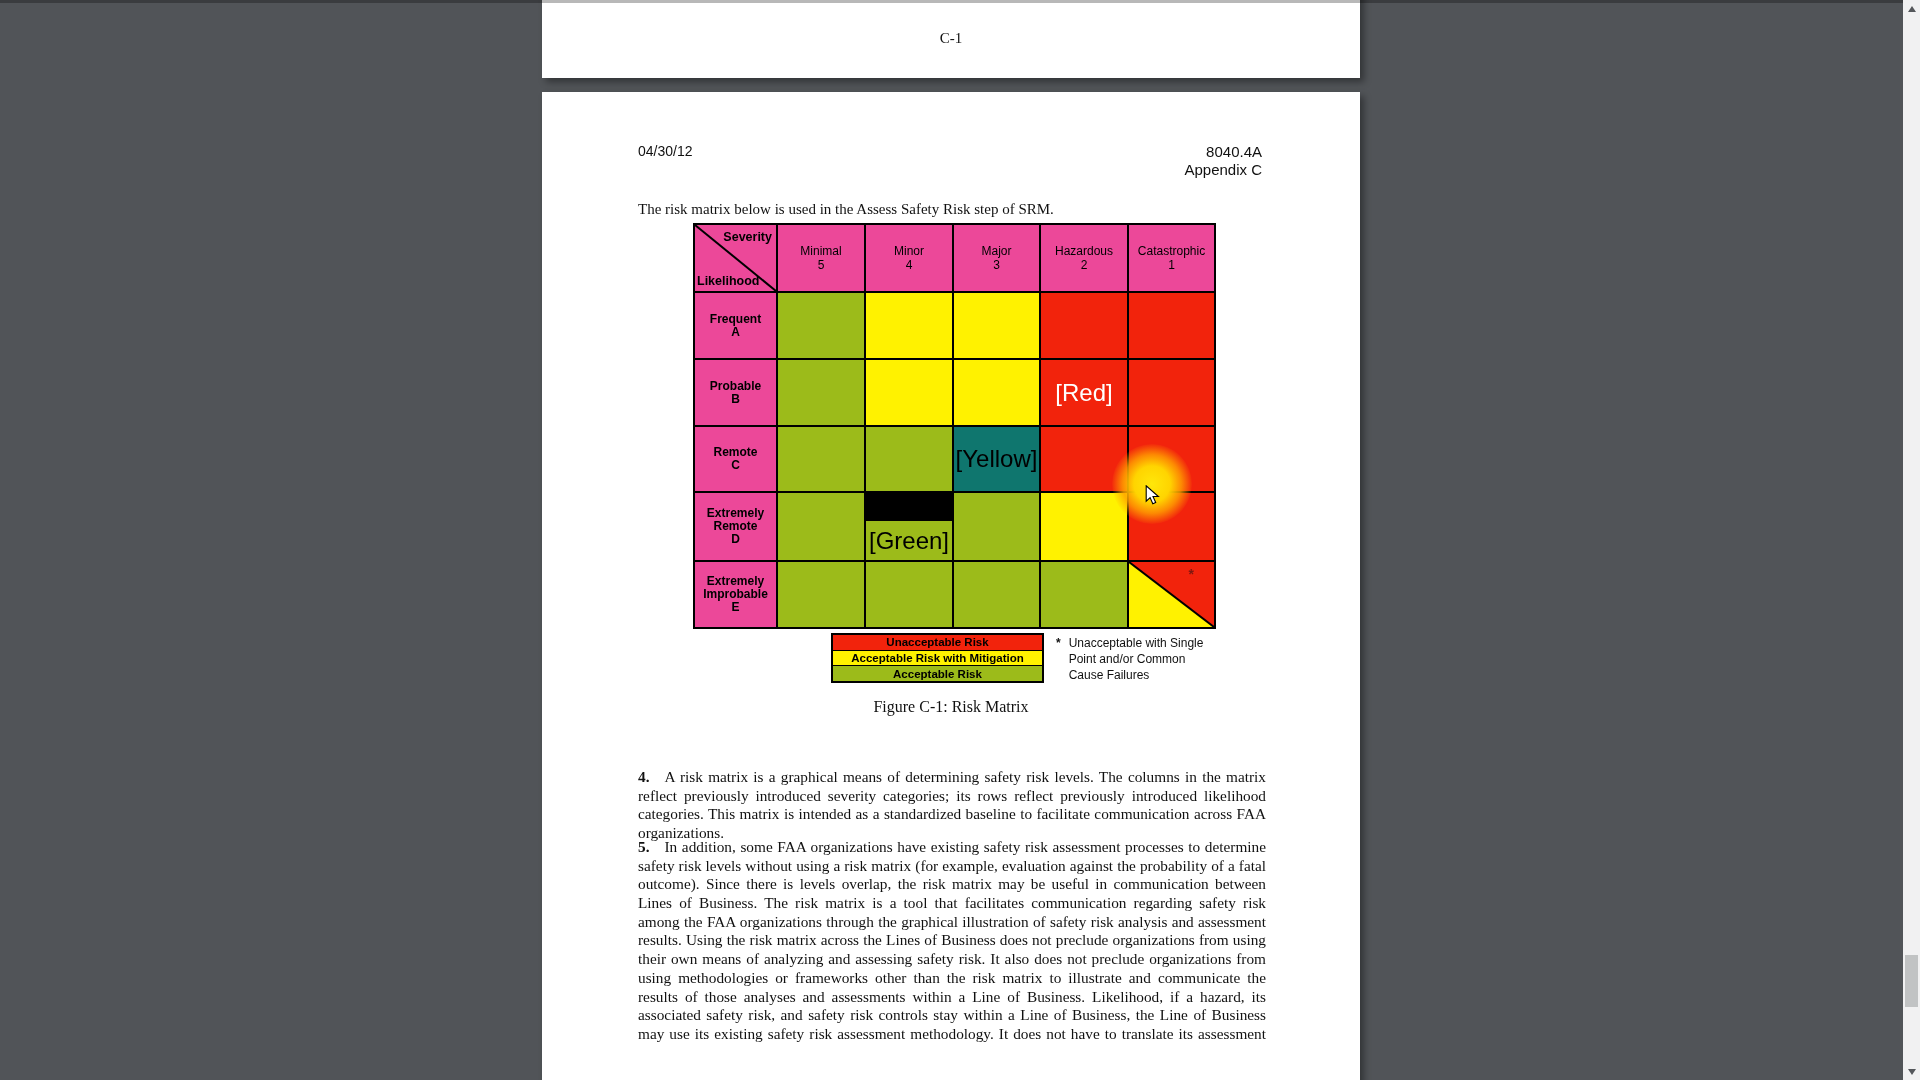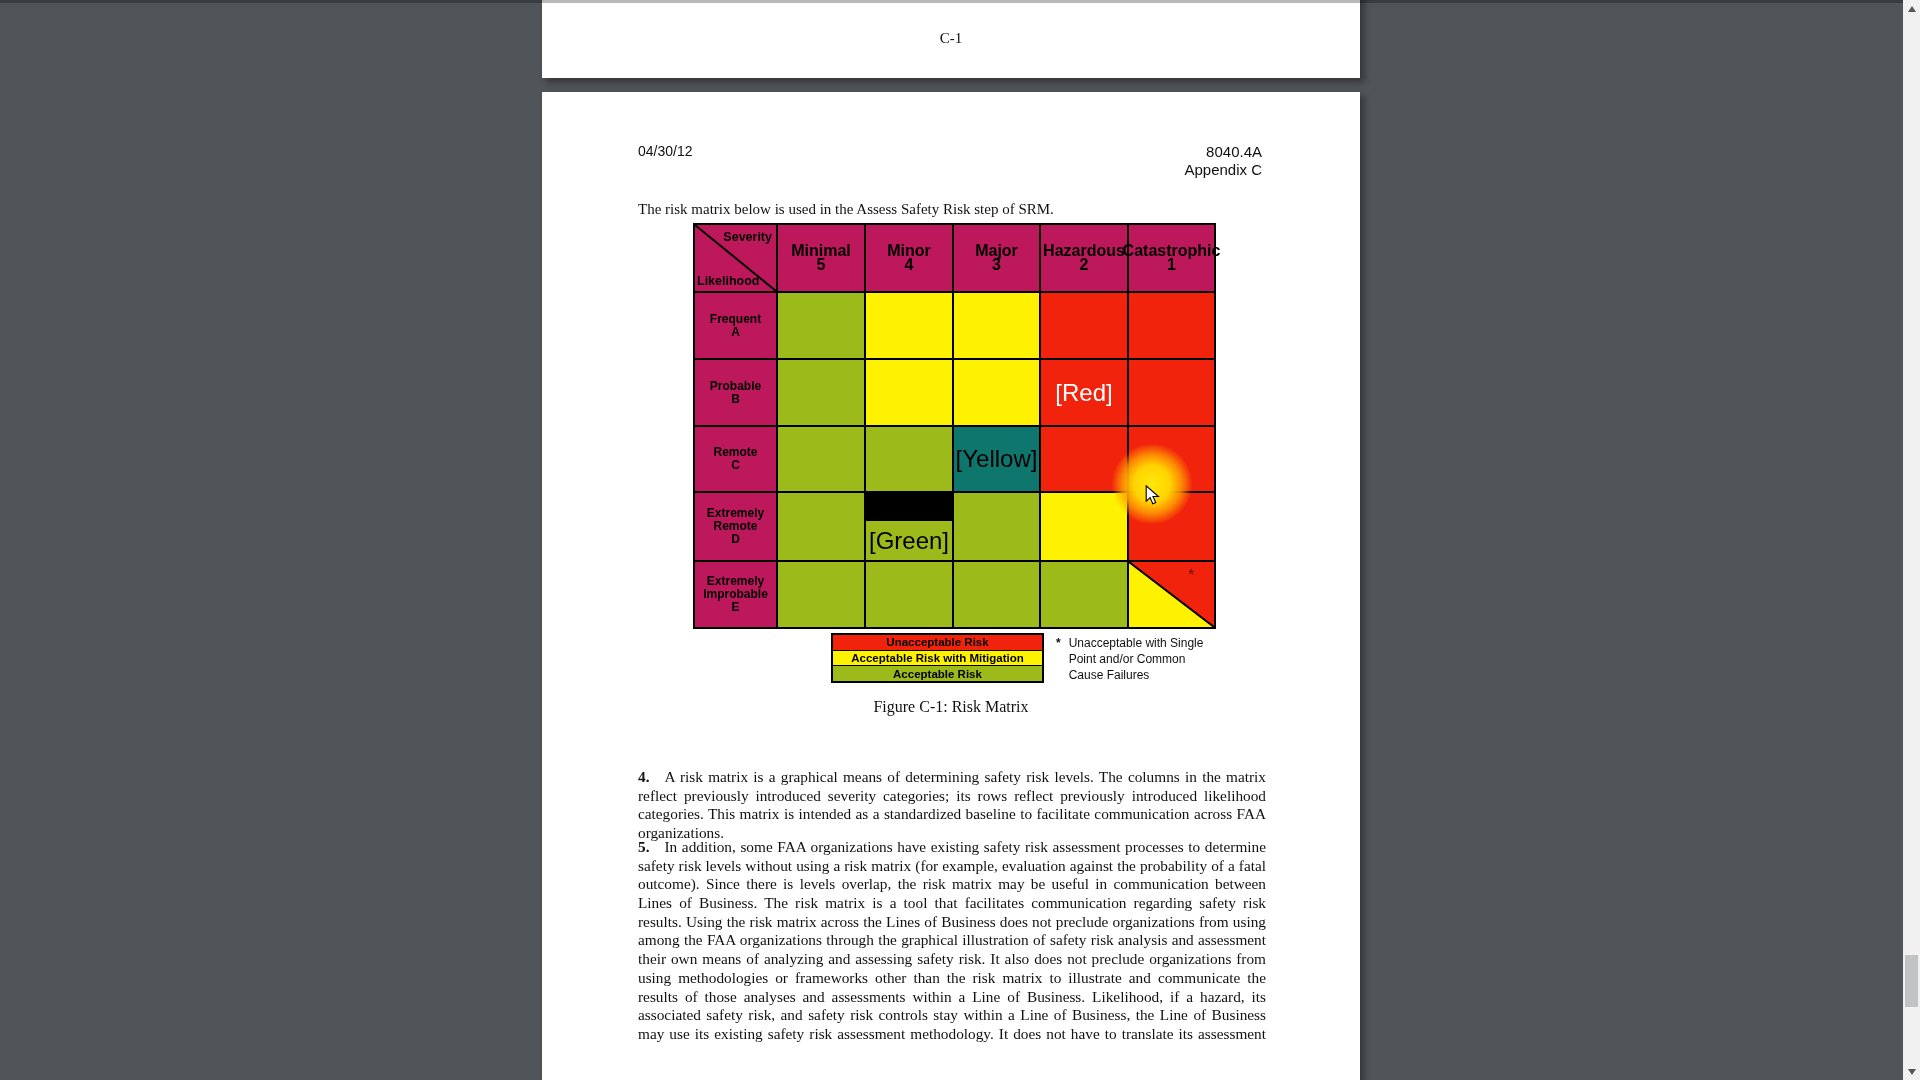--- a/index.html
+++ b/index.html
@@ -19,22 +19,22 @@
 
   .serif{font-family:"Liberation Serif",serif;}
   .hdr-date{position:absolute;left:96px;top:51px;font-size:14px;color:#111;}
   .hdr-right{position:absolute;right:98px;top:51px;text-align:right;font-size:15px;line-height:18px;color:#111;}
   .intro{position:absolute;left:96px;top:109px;font-size:15px;color:#111;}
 
   
   .matrix{position:absolute;left:151px;top:131px;background:#000;border:2px solid #000;
     display:grid;grid-template-columns:81px 86px 86px 85px 86px 85px;
     grid-template-rows:66px 65px 65px 64px 67px 65px;gap:2px;}
-  .mcell{position:relative;background:#be185d;display:flex;flex-direction:column;align-items:center;justify-content:center;overflow:visible;}
-  .mhead{font-weight:bold;font-size:16px;line-height:14px;text-align:center;color:#000;}
+  .mcell{position:relative;background:#ec4899;display:flex;flex-direction:column;align-items:center;justify-content:center;overflow:visible;}
+  .mhead{font-weight:normal;font-size:12px;line-height:14px;text-align:center;color:#000;}
   .rowlab{font-weight:bold;font-size:12px;line-height:13px;text-align:center;color:#000;}
   .corner svg{position:absolute;left:0;top:0;}
   .corner .sev{position:absolute;top:5px;right:4px;font-weight:bold;font-size:12.5px;color:#000;}
   .corner .lik{position:absolute;bottom:3px;left:2px;font-weight:bold;font-size:12.5px;color:#000;}
   .cell-label{font-size:24px;letter-spacing:0;white-space:nowrap;}
   .split-star{position:absolute;top:4px;right:20px;font-weight:bold;font-size:14px;color:#7e1810;}
 
   
   .glow{position:absolute;left:570px;top:352px;width:80px;height:80px;border-radius:50%;z-index:20;pointer-events:none;
     background:radial-gradient(circle,#ffe70a 0%,#ffd400 32%,rgba(255,160,0,.82) 52%,rgba(255,140,0,0) 72%);}
@@ -201,22 +201,22 @@
       <div class="pline"><b>4.</b>A risk matrix is a graphical means of determining safety risk levels.  The columns in the matrix</div>
       <div class="pline">reflect previously introduced severity categories; its rows reflect previously introduced likelihood</div>
       <div class="pline">categories.  This matrix is intended as a standardized baseline to facilitate communication across FAA</div>
       <div class="pline ragged">organizations.</div>
     </div>
   <div class="para para5" id="para5">
       <div class="pline"><b>5.</b>In addition, some FAA organizations have existing safety risk assessment processes to determine</div>
       <div class="pline">safety risk levels without using a risk matrix (for example, evaluation against the probability of a fatal</div>
       <div class="pline">outcome).  Since there is levels overlap, the risk matrix may be useful in communication between</div>
       <div class="pline">Lines of Business.  The risk matrix is a tool that facilitates communication regarding safety risk</div>
+      <div class="pline">among the FAA organizations through the graphical illustration of safety risk analysis and assessment</div>
       <div class="pline">results.  Using the risk matrix across the Lines of Business does not preclude organizations from using</div>
-      <div class="pline">among the FAA organizations through the graphical illustration of safety risk analysis and assessment</div>
       <div class="pline">their own means of analyzing and assessing safety risk.  It also does not preclude organizations from</div>
       <div class="pline">using methodologies or frameworks other than the risk matrix to illustrate and communicate the</div>
       <div class="pline">results of those analyses and assessments within a Line of Business.  Likelihood, if a hazard, its</div>
       <div class="pline">associated safety risk, and safety risk controls stay within a Line of Business, the Line of Business</div>
       <div class="pline">may use its existing safety risk assessment methodology.  It does not have to translate its assessment</div>
     </div>
 </div>
 
 <div class="scrollbar">
   <div class="sb-btn sb-up">

